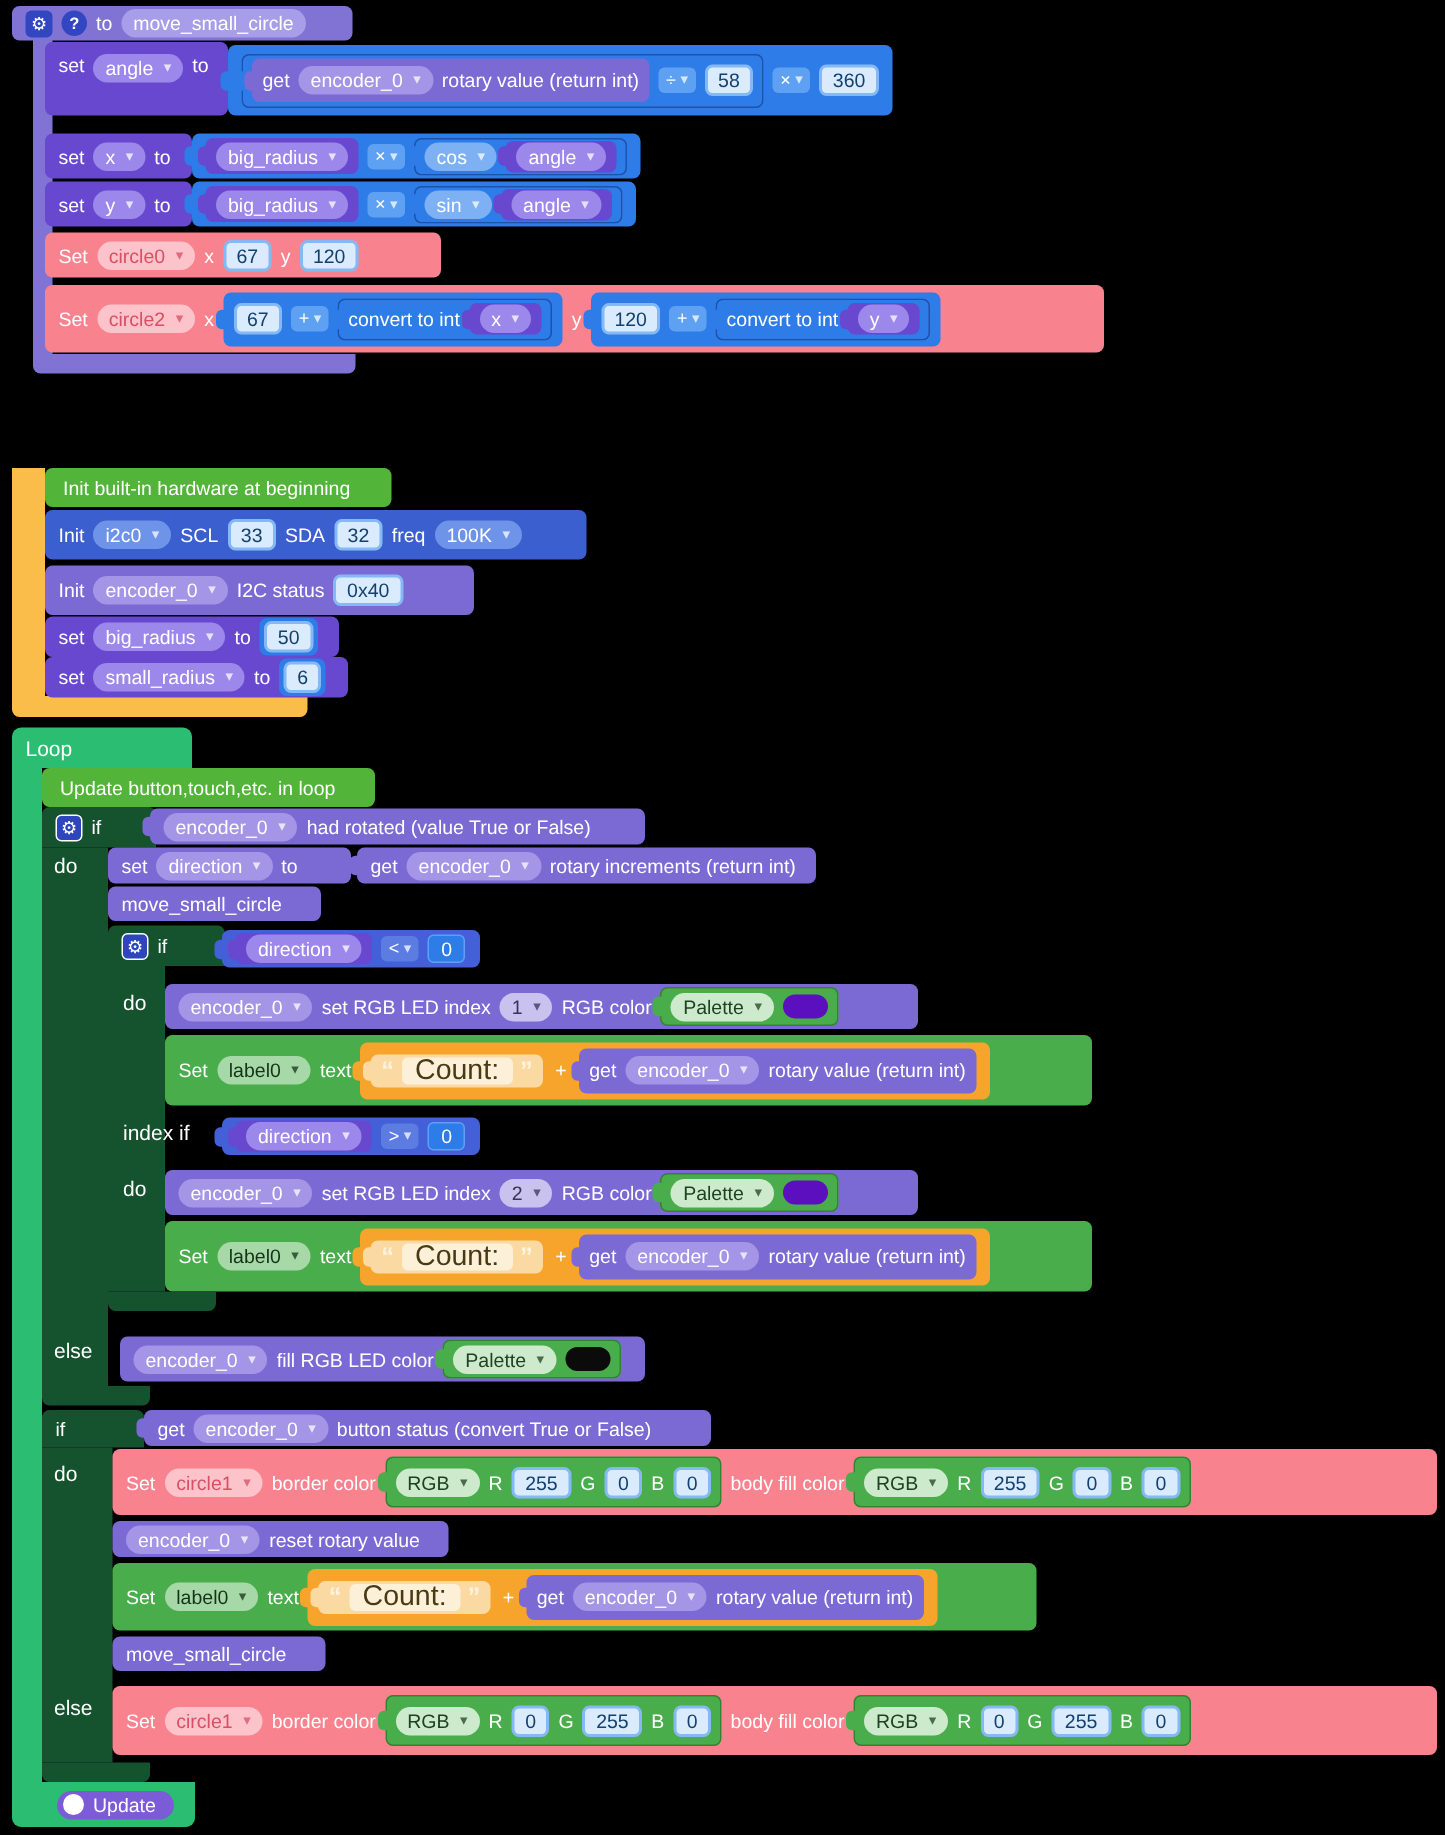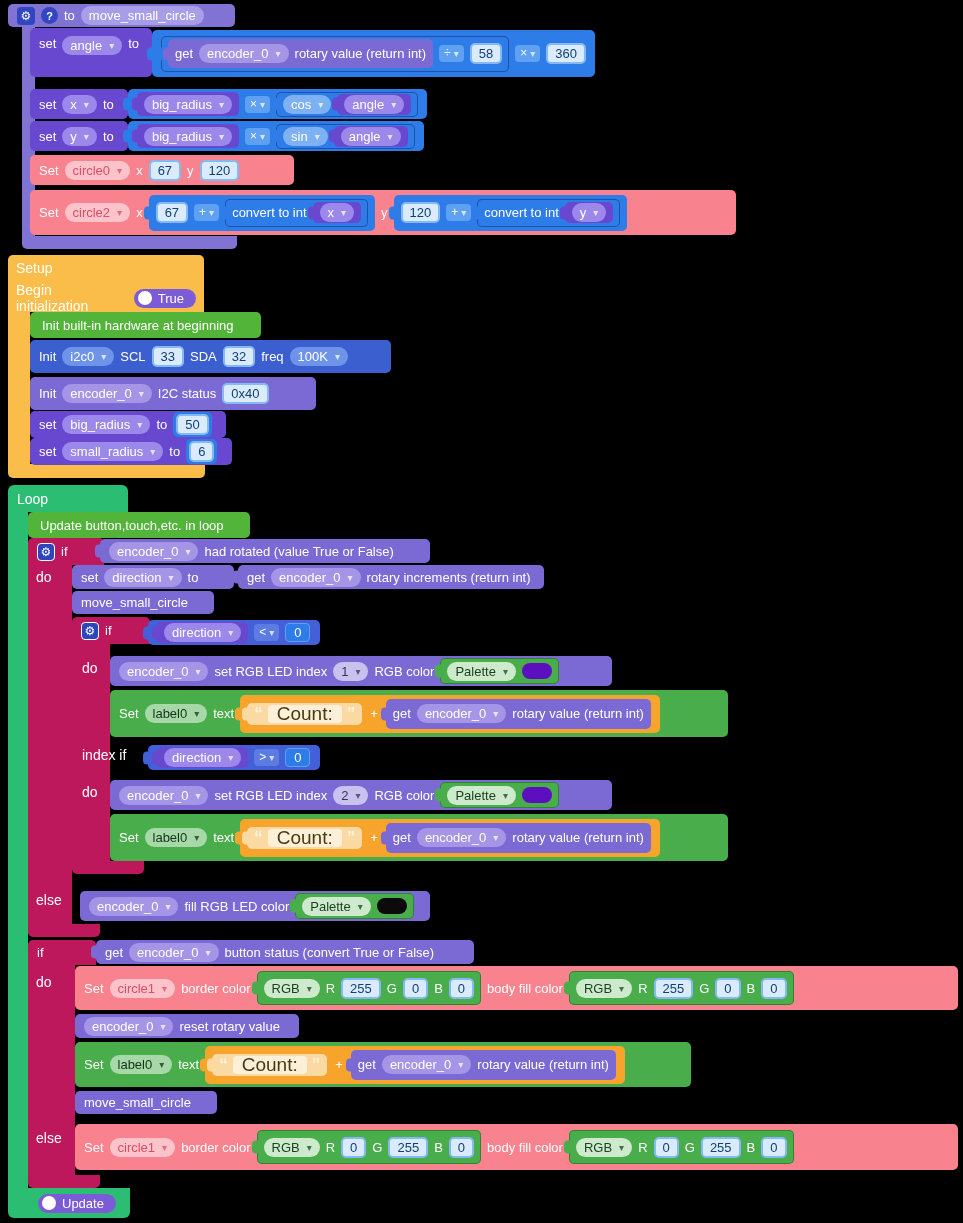--- a/index.html
+++ b/index.html
@@ -37,21 +37,21 @@
   .swatch{width:30px;height:16px;border-radius:8px;flex:none;}
   .strblk{background:#fbd9a2;border-radius:5px;padding:2px 7px;display:inline-flex;
         align-items:center;gap:5px;position:relative;}
   .qt{color:#fdf3dd;font-size:17px;font-weight:bold;line-height:1;}
   .strfield{background:#fdf0d8;color:#4a3a14;border-radius:4px;padding:0 9px;font-size:19px;line-height:18px;}
   .joinblk{background:#f6a42c;border-radius:5px;padding:4px 9px 4px 7px;display:inline-flex;
         gap:8px;align-items:center;position:relative;color:#fff;}
   
   .c-fn{background:#8073d4;}   .c-violet{background:#6748cf;}
   .c-purple{background:#7c6ad4;} .c-blue{background:#2d7ce8;}
-  .c-royal{background:#be185d;}  .c-royal2{background:#4360d8;}
+  .c-royal{background:#14532d;}  .c-royal2{background:#4360d8;}
   .c-salmon{background:#f8838f;} .c-orange{background:#fbbd4a;}
   .c-green{background:#4aad4b;}  .c-grass{background:#53b43a;padding-left:12px;}
   .c-teal{background:#2bbe73;}
   
   .p-fn{background:#a89de8;color:#fff;}
   .p-purple{background:#a495e6;color:#fff;}
   .p-violet{background:#9c88ea;color:#fff;}
   .p-blue{background:#6d94e8;color:#fff;}
   .p-ltblue{background:#7eb1f4;color:#fff;}
   .p-green{background:#cdeacd;color:#1d4220;}
@@ -160,30 +160,20 @@
       <span class="chip dd">+</span>
       <span class="vblk c-blue seam vtab" style="height:28px;">
         <span>convert to int</span>
         <span class="vblk c-violet vtab" style="height:21px;">
           <span class="pill p-violet dd">y</span>
         </span>
       </span>
     </span>
   </div>
 
-  <div class="c-orange rtop" style="position:absolute;left:8px;top:255px;width:196px;height:57px;box-sizing:border-box;padding:5px 8px;">
-    <div style="color:#fff;font-size:14px;">Setup</div>
-    <div style="display:flex;align-items:center;gap:8px;margin-top:6px;">
-      <span style="color:#fff;font-size:14px;">Begin initialization</span>
-      <span class="toggle">
-        <span class="dot"></span>
-        <span>True</span>
-      </span>
-    </div>
-  </div>
   <div class="c-orange" style="position:absolute;left:8px;top:312px;width:22px;height:152px;"></div>
   <div class="c-orange rbot" style="position:absolute;left:8px;top:464px;width:197px;height:14px;"></div>
 
   <div class="blk c-grass" style="left:30px;top:312px;min-width:231px;height:26px;">
     <span>Init built-in hardware at beginning</span>
   </div>
 
   <div class="blk c-royal" style="left:30px;top:340px;min-width:361px;height:33px;background:#3c5fd0;">
     <span>Init</span>
     <span class="pill p-blue dd">i2c0</span>

